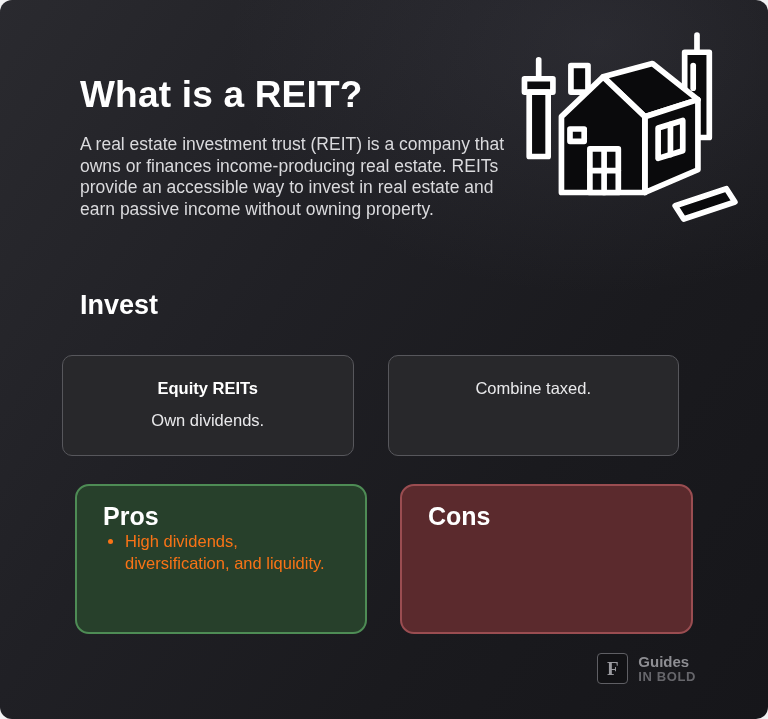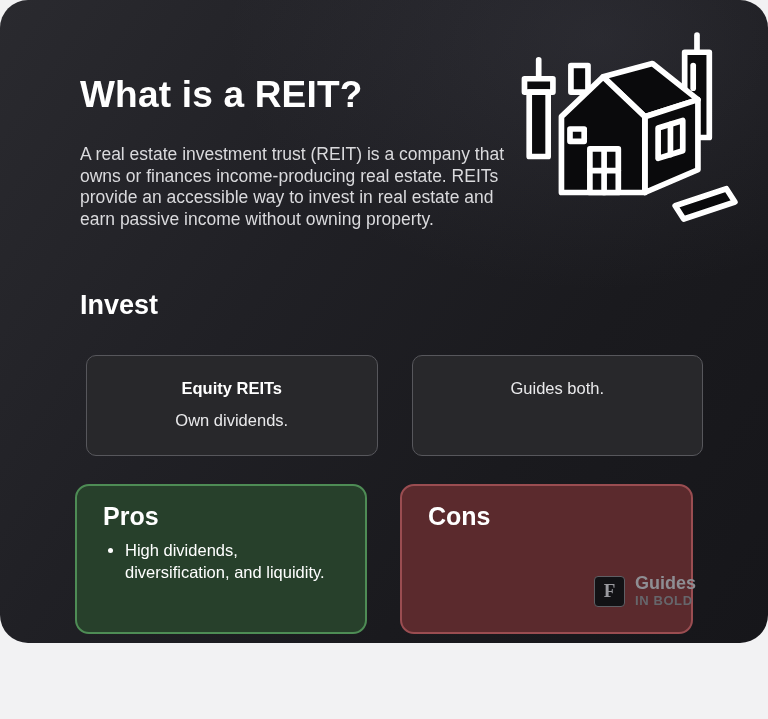--- a/index.html
+++ b/index.html
@@ -5,45 +5,45 @@
   * { margin:0; padding:0; box-sizing:border-box; }
   html, body { width:768px; height:719px; }
   body {
     background:#f2f2f3;
     font-family:"Liberation Sans", sans-serif;
     position:relative;
     overflow:hidden;
   }
   .canvas {
     position:absolute; inset:0;
-    width:768px; height:643px;
-    border-radius:28px;
+    width:768px; height:719px;
+    border-radius:12px;
     overflow:hidden;
     background:
       radial-gradient(620px 420px at 78% 6%, rgba(110,110,125,.16), transparent 60%),
       linear-gradient(125deg, #2a2a2f 0%, #202025 38%, #1a1a1e 68%, #16161a 100%);
   }
   .title {
     position:absolute; left:80px; top:74px;
     font-size:37px; font-weight:700; color:#ffffff; letter-spacing:.2px;
   }
   .description {
-    position:absolute; left:80px; top:144px; width:440px;
+    position:absolute; left:80px; top:134px; width:440px;
     font-size:17.5px; line-height:1.24; color:#dadadd;
   }
   .house-wrap {
     position:absolute; top:20px; right:28px; width:232px; height:218px;
   }
   .house-wrap svg { width:100%; height:100%; }
   .types-heading {
     position:absolute; left:80px; top:290px;
     font-size:27px; font-weight:700; color:#ffffff;
   }
   .types-row {
-    position:absolute; left:86px; top:355px; width:617px;
+    position:absolute; left:62px; top:355px; width:617px;
     display:flex; gap:34px;
   }
   .type-card {
     flex:1; height:101px;
     background:#28282b;
     border:1.5px solid #57575c;
     border-radius:10px;
     padding-top:23px;
     text-align:center;
   }
@@ -56,37 +56,37 @@
   .pros-card {
     left:75px; width:292px;
     background:var(--pros-bg, #27402b);
     border:2px solid var(--pros-border, #4e8c55);
   }
   .cons-card {
     left:400px; width:293px;
     background:var(--cons-bg, #5b2a2d);
     border:2px solid var(--cons-border, #9a4d51);
   }
-  .pc-title { font-size:25px; font-weight:700; color:#ffffff; margin-bottom:9px; }
+  .pc-title { font-size:25px; font-weight:700; color:#ffffff; }
   .pc-list { list-style:disc; padding-left:22px; }
-  .pc-list li { font-size:16.5px; line-height:1.32; color:#ffffff; width:200px; }
+  .pc-list li { font-size:16.5px; line-height:1.32; color:#f97316; width:200px; }
   .logo {
     position:absolute; right:72px; bottom:34px;
     display:flex; align-items:center; gap:10px;
   }
   .logo-box {
     width:31px; height:31px;
     border:1.5px solid #5f5f64; border-radius:4px;
     background:#121215;
     color:#9a9a9f;
     font-family:"Liberation Serif", serif;
     font-size:19px; font-weight:700;
     display:flex; align-items:center; justify-content:center;
   }
-  .logo-name    { font-size:18px; font-weight:700; color:#8e8e93; line-height:1.15; }
+  .logo-name    { font-size:15px; font-weight:700; color:#8e8e93; line-height:1.15; }
   .logo-tagline { font-size:13px; font-weight:700; color:#66666b; letter-spacing:.6px; line-height:1.15; }
 </style>
 </head>
 <body>
 
 <div class="canvas">
 
   <h1 class="title">What is a REIT?</h1>
 
   <p class="description">A real estate investment trust (REIT) is a company that owns or finances income-producing real estate. REITs provide an accessible way to invest in real estate and earn passive income without owning property.</p>
@@ -125,21 +125,21 @@
   </div>
 
   <h2 class="types-heading">Invest</h2>
 
   <div class="types-row">
     <div class="type-card">
       <div class="type-title">Equity REITs</div>
       <div class="type-sub">Own dividends.</div>
     </div>
     <div class="type-card">
-      <div class="type-sub">Guides both.</div>
+      <div class="type-sub">Combine taxed.</div>
     </div>
   </div>
 
   <div class="pc-card pros-card">
     <div class="pc-title">Pros</div>
     <ul class="pc-list">
       <li>High dividends, diversification, and liquidity.</li>
     </ul>
   </div>
 

